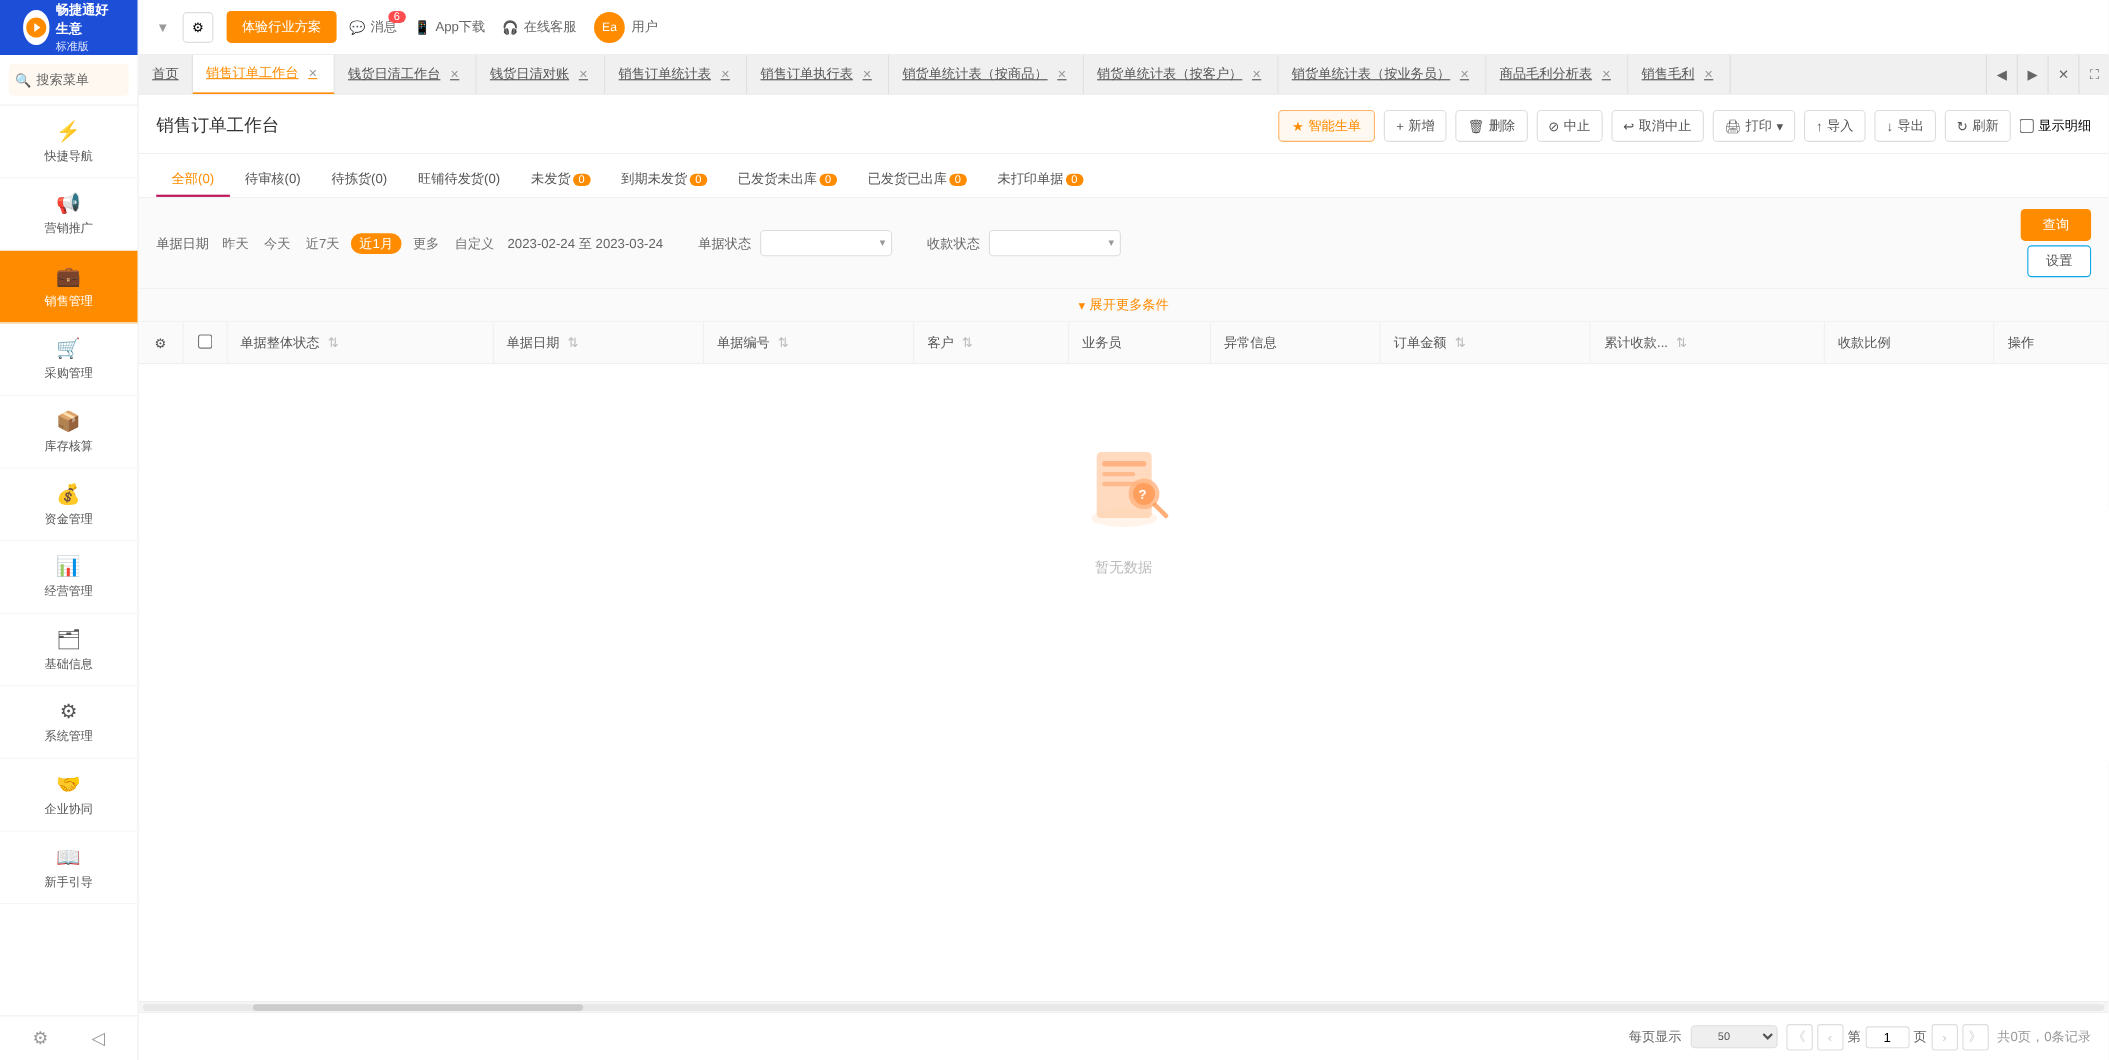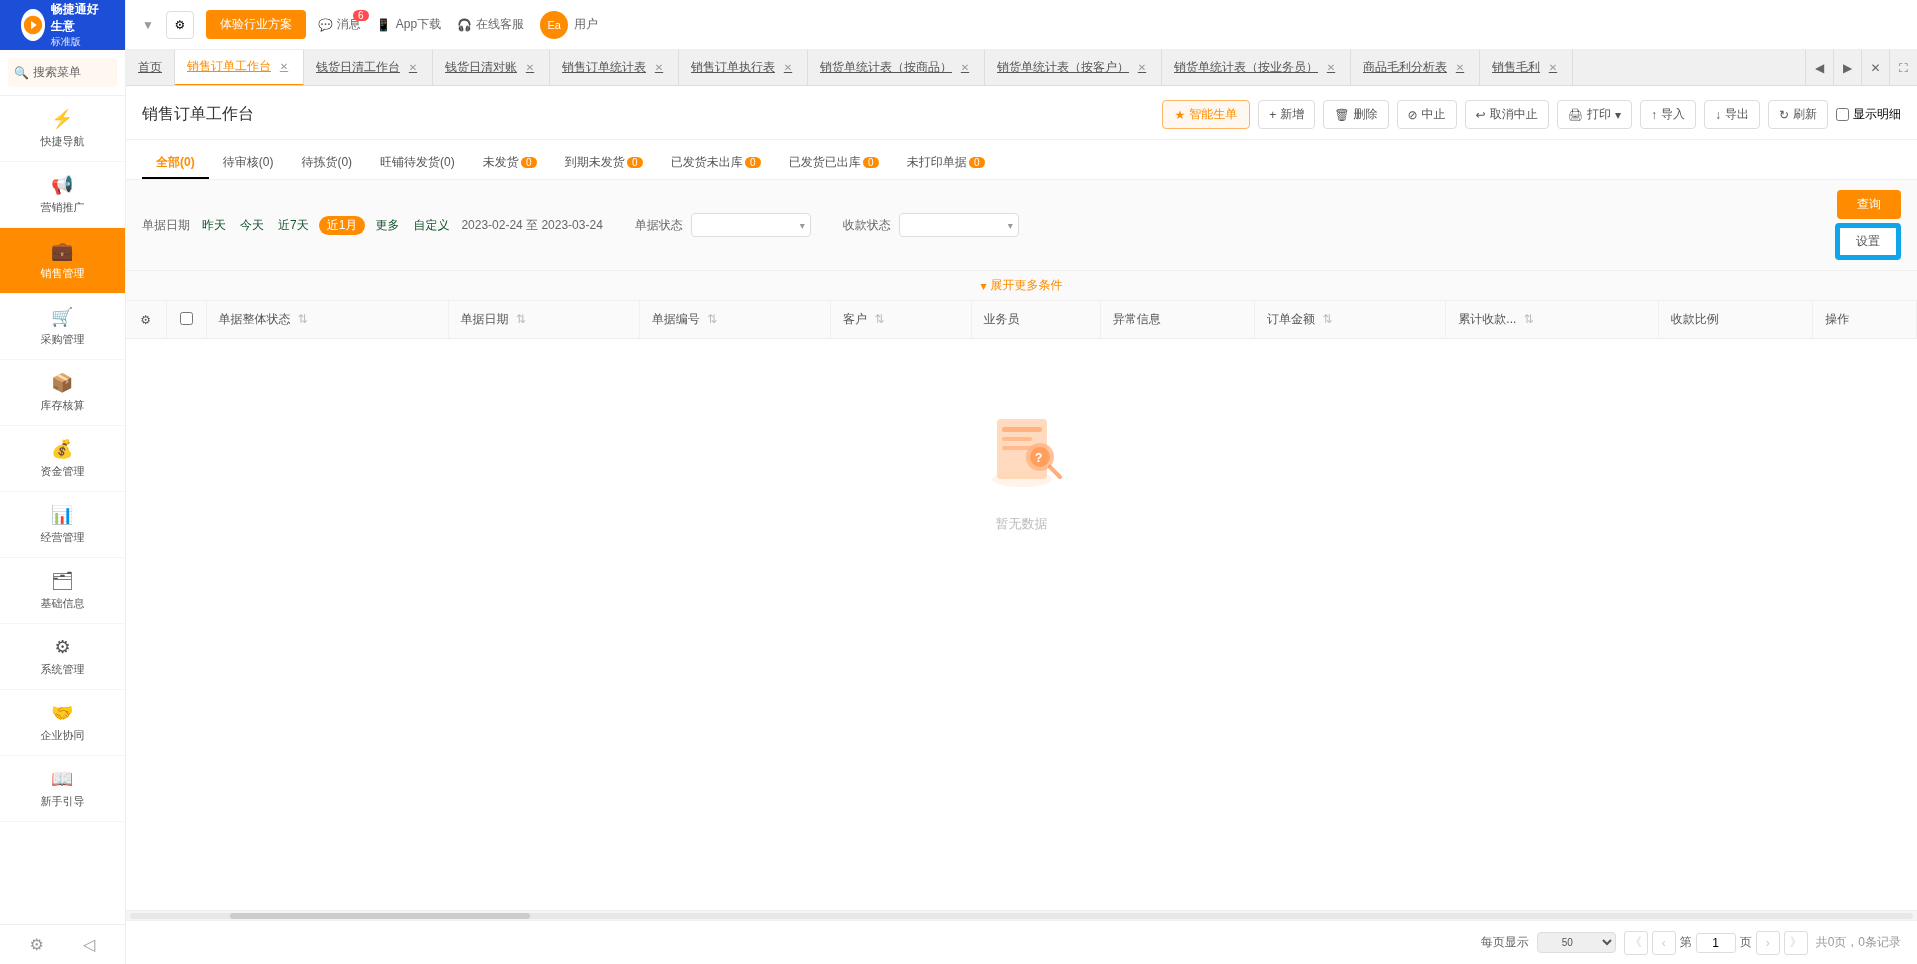--- a/index.html
+++ b/index.html
@@ -46,38 +46,38 @@
     
     .page-header { padding: 14px 16px 10px; display: flex; align-items: center; justify-content: space-between; border-bottom: 1px solid #f0f0f0; }
     .page-title { font-size: 16px; font-weight: 500; color: #333; }
     .page-header-actions { display: flex; gap: 8px; align-items: center; }
     .btn-smart { background: #fff8f0; border: 1px solid #ffb366; color: #ff8c00; padding: 5px 12px; border-radius: 4px; cursor: pointer; font-size: 12px; display: flex; align-items: center; gap: 4px; }
     .btn-outline { background: white; border: 1px solid #ddd; color: #555; padding: 5px 10px; border-radius: 4px; cursor: pointer; font-size: 12px; display: flex; align-items: center; gap: 4px; }
 
     
     .subtabs { padding: 8px 16px 0; display: flex; gap: 0; border-bottom: 1px solid #f0f0f0; }
     .subtab { padding: 6px 14px; cursor: pointer; font-size: 12px; color: #555; border-bottom: 2px solid transparent; }
-    .subtab.active { color: #ff8c00; border-bottom: 2px solid #000000; font-weight: bold; }
+    .subtab.active { color: #ff8c00; border-bottom: 2px solid #be185d; }
     .subtab-badge { display: inline-flex; align-items: center; justify-content: center; background: #ff4d4f; color: white; border-radius: 8px; padding: 0 5px; font-size: 10px; min-width: 16px; margin-left: 2px; }
     .subtab-badge.orange { background: #ff8c00; }
 
     
     .filter-area { padding: 10px 16px; display: flex; align-items: center; gap: 16px; background: #fafafa; border-bottom: 1px solid #f0f0f0; flex-wrap: wrap; }
     .filter-row { display: flex; align-items: center; gap: 8px; flex: 1; flex-wrap: wrap; }
     .filter-label { color: #666; font-size: 12px; white-space: nowrap; }
     .filter-date-options { display: flex; gap: 6px; align-items: center; }
-    .date-opt { color: #14532d; cursor: pointer; font-size: 12px; padding: 2px 4px; border-radius: 3px; }
+    .date-opt { color: #737373; cursor: pointer; font-size: 12px; padding: 2px 4px; border-radius: 3px; }
     .date-opt.active { background: #ff8c00; color: white; border-radius: 10px; padding: 1px 8px; }
     .date-range { color: #666; font-size: 12px; }
     .filter-select { border: 1px solid #ddd; border-radius: 4px; padding: 4px 24px 4px 8px; font-size: 12px; color: #555; background: white; cursor: pointer; min-width: 120px; appearance: none; position: relative; }
     .select-wrapper { position: relative; display: inline-flex; align-items: center; }
     .select-arrow { position: absolute; right: 6px; color: #999; pointer-events: none; font-size: 10px; }
     .expand-conditions { color: #ff8c00; cursor: pointer; font-size: 12px; display: flex; align-items: center; gap: 4px; }
     .btn-query { background: #ff8c00; color: white; border: none; padding: 6px 20px; border-radius: 4px; cursor: pointer; font-size: 12px; }
-    .btn-set { background: white; border: 5px solid #0ea5e9; color: #555; padding: 5px 16px; border-radius: 4px; cursor: pointer; font-size: 12px; }
+    .btn-set { background: white; border: 1px solid #0ea5e9; color: #555; padding: 5px 16px; border-radius: 4px; cursor: pointer; font-size: 12px; }
     .filter-right { display: flex; flex-direction: column; gap: 4px; align-items: flex-end; }
 
     
     .data-toolbar { padding: 8px 16px; display: flex; align-items: center; justify-content: space-between; border-bottom: 1px solid #f0f0f0; }
     .data-count { font-size: 12px; color: #666; }
     .data-count span { color: #ff8c00; font-weight: 500; }
     .data-actions { display: flex; gap: 8px; }
     .action-btn { display: flex; align-items: center; gap: 3px; font-size: 12px; cursor: pointer; color: #ff8c00; }
     .action-btn .dot { width: 8px; height: 8px; border-radius: 50%; }
     .dot-green { background: #52c41a; }

